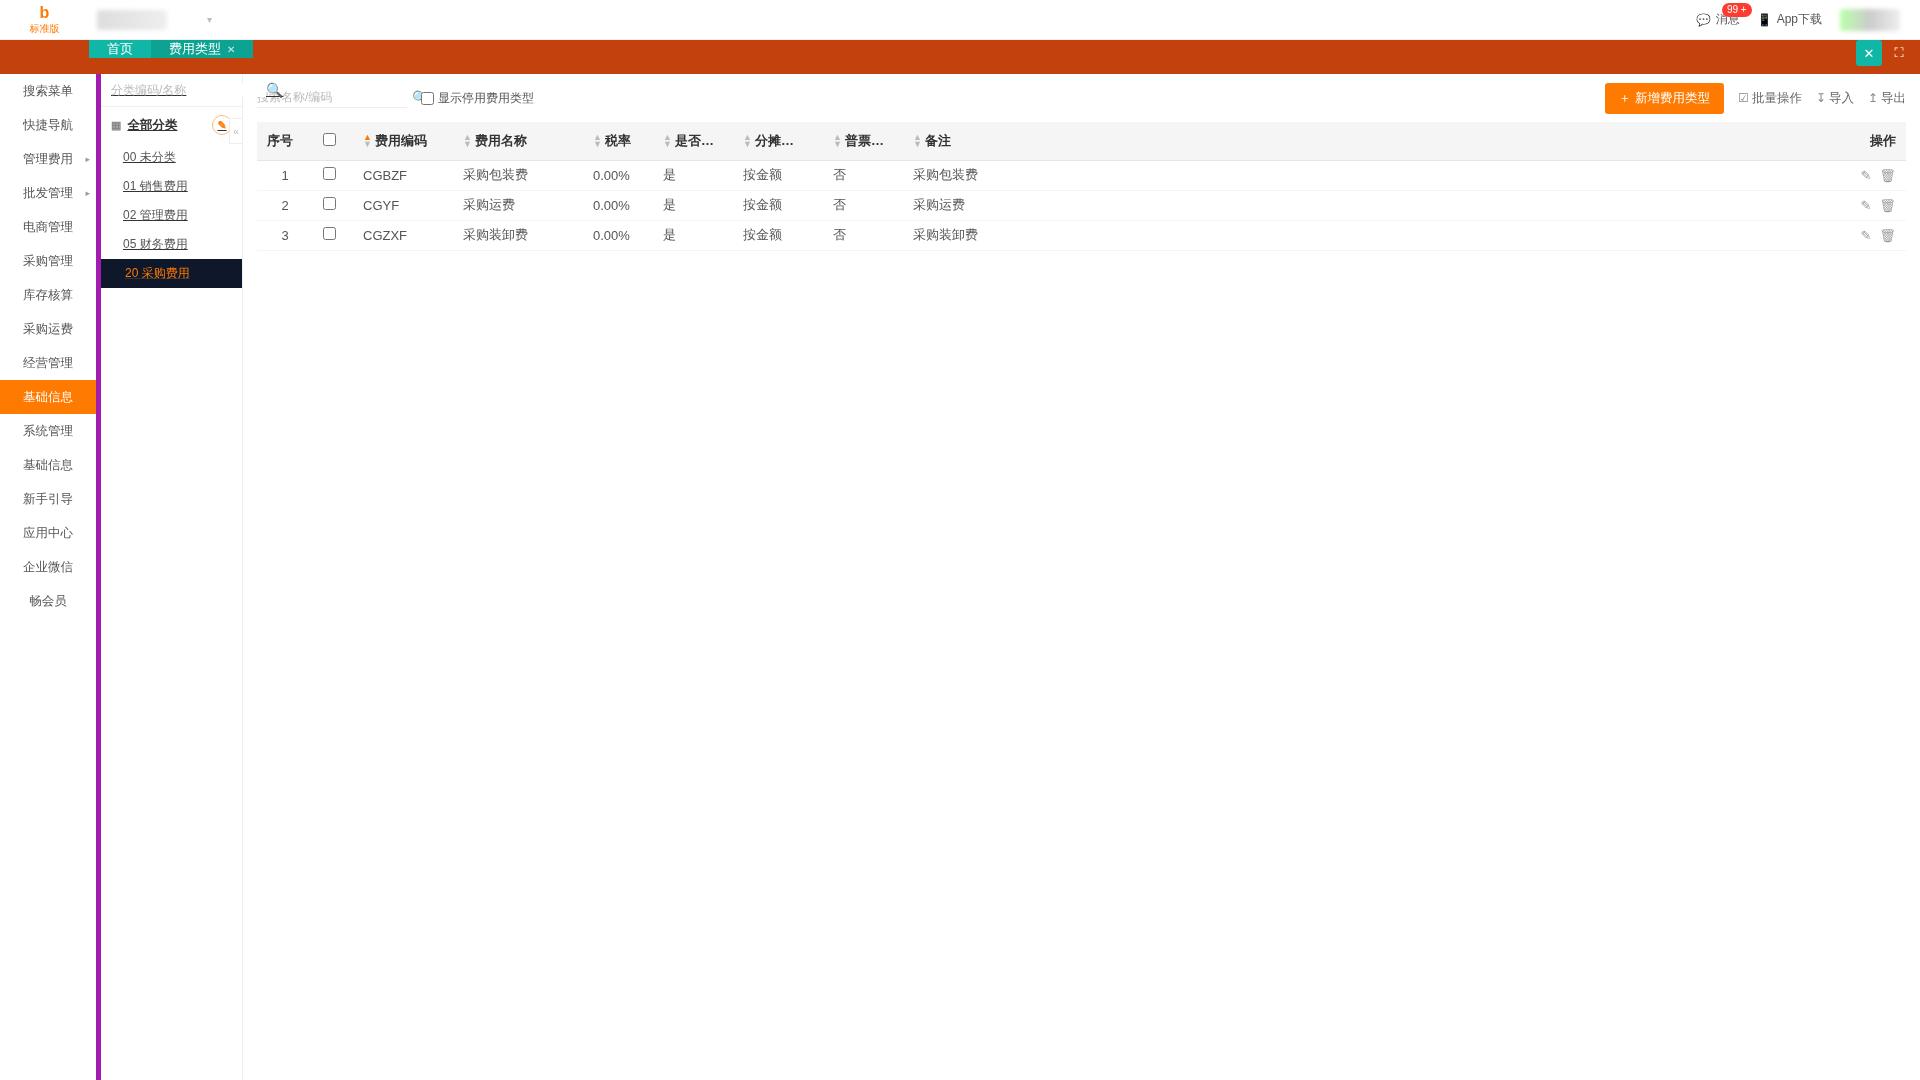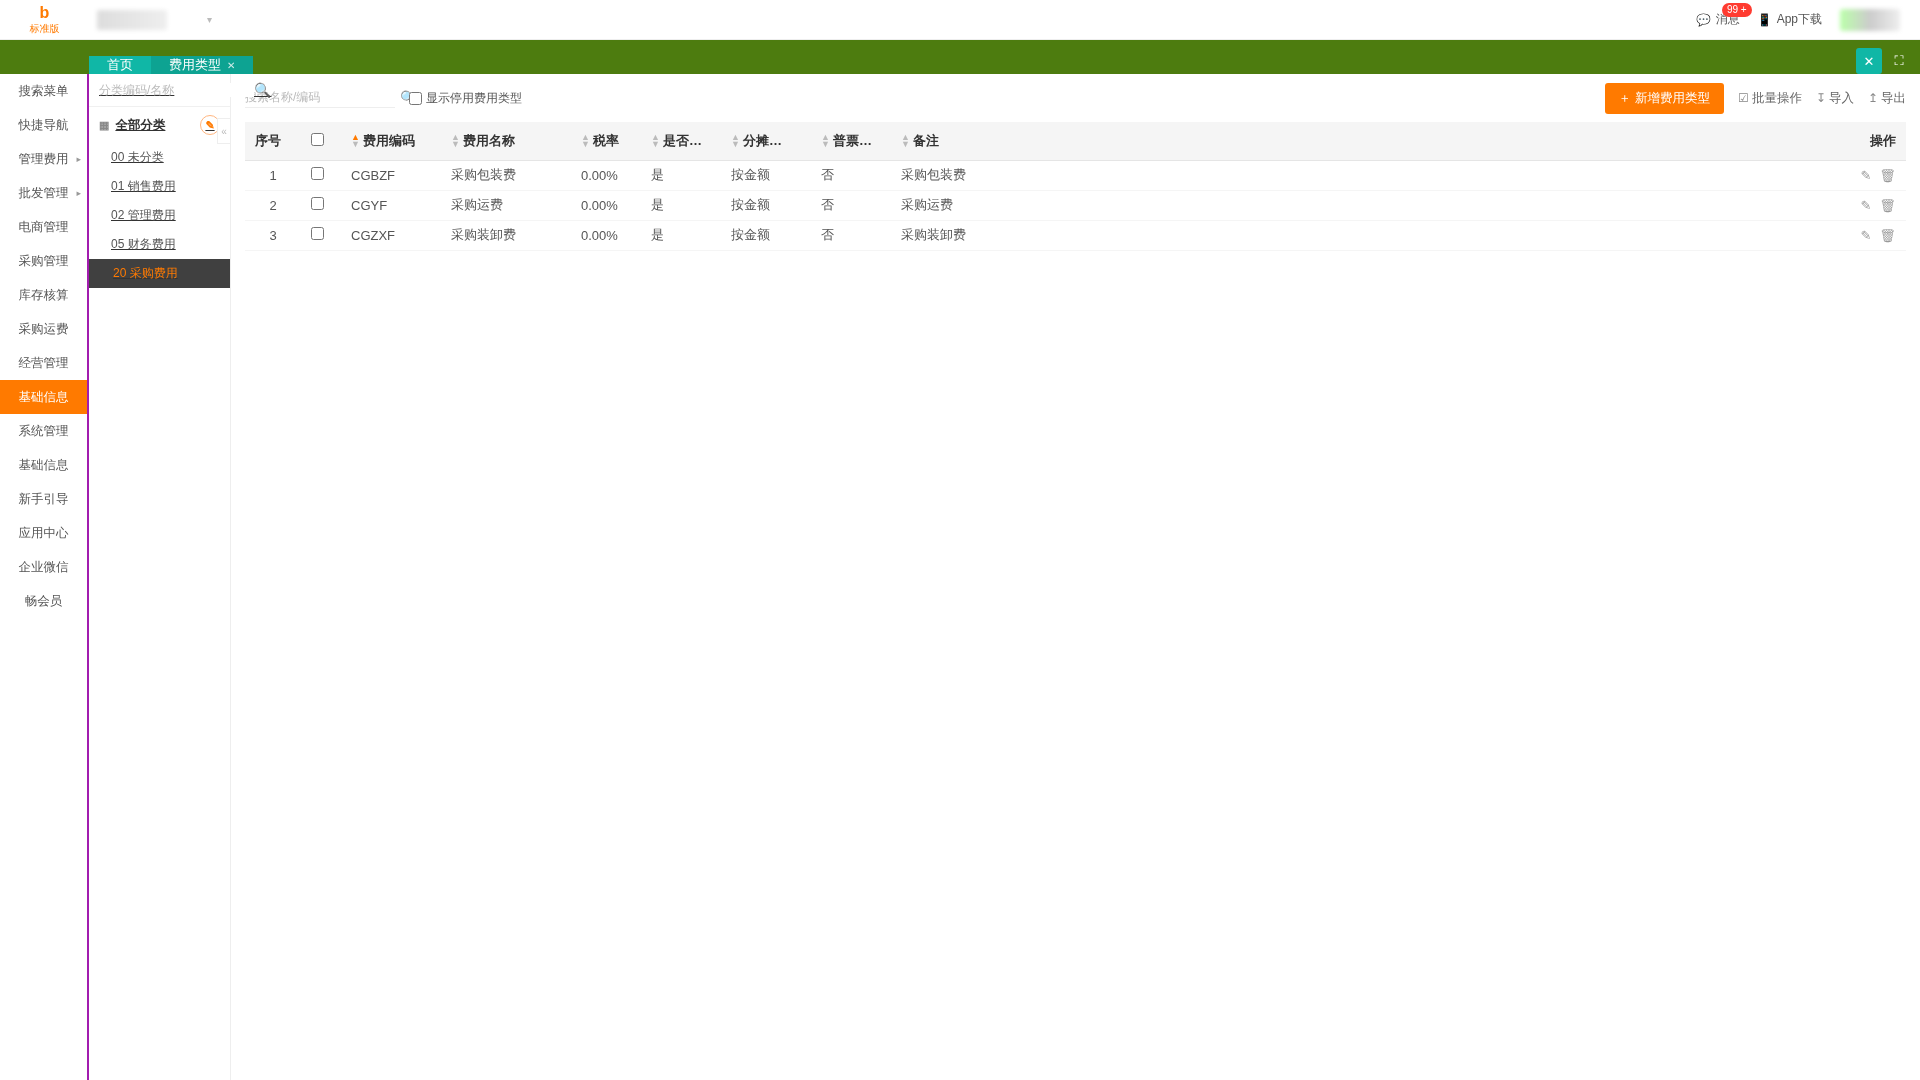--- a/index.html
+++ b/index.html
@@ -12,50 +12,50 @@
 .org-select { margin-left: 8px; display: flex; align-items: center; color: #999; font-size: 12px; }
 .org-select .blur { width: 70px; height: 20px; background: linear-gradient(90deg,#ddd,#eee); filter: blur(2px); border-radius: 2px; }
 .org-select .chev { margin-left: 40px; color: #bbb; font-size: 10px; }
 .topbar-spacer { flex: 1; }
 .topbar-right { display: flex; align-items: center; gap: 18px; padding-right: 20px; font-size: 12px; color: #555; }
 .msg-wrap { position: relative; display: flex; align-items: center; gap: 4px; }
 .badge { position: absolute; top: -8px; right: -12px; background: #ff3b30; color: #fff; border-radius: 8px; padding: 0 5px; font-size: 10px; line-height: 14px; }
 .avatar { width: 60px; height: 22px; background: linear-gradient(90deg,#bfa,#ccc,#eee); filter: blur(2px); border-radius: 3px; }
 
 
-.tabstrip { height: 34px; background: #4d7c0f; display: flex; align-items: flex-end; color: #fff; }
+.tabstrip { height: 34px; background: #c2410c; display: flex; align-items: flex-start; color: #fff; }
 .tabstrip .ls { width: 89px; }
 .tabstrip .tab { display: flex; align-items: center; padding: 0 18px; font-size: 13px; cursor: pointer; }
 .tabstrip .tab.inactive { background: #10b7a6; }
 .tabstrip .tab.active { background: #0da392; }
 .tabstrip .tab .x { margin-left: 6px; font-size: 10px; opacity: .8; }
 .tabstrip .right-tools { margin-left: auto; display: flex; align-items: center; gap: 4px; padding-right: 8px; }
 .tabstrip .rt-btn { width: 26px; height: 26px; display: flex; align-items: center; justify-content: center; cursor: pointer; border-radius: 3px; }
 .tabstrip .rt-btn.close { background: #10b7a6; }
 
 
 .main { position: absolute; top: 74px; bottom: 0; left: 0; right: 0; display: flex; }
 
 
-.leftnav { width: 89px; background: #fff; border-right: 2px solid #a21caf; overflow-y: auto; }
+.leftnav { width: 101px; background: #fff; border-right: 5px solid #a21caf; overflow-y: auto; }
 .leftnav .item { height: 34px; display: flex; align-items: center; justify-content: center; font-size: 12.5px; color: #555; cursor: pointer; position: relative; padding: 0 6px; }
 .leftnav .item.active { background: #ff7a00; color: #fff; }
 .leftnav .item .caret { position: absolute; right: 6px; font-size: 9px; color: #999; }
 
 
 .catside { width: 142px; background: #fff; border-right: 1px solid #eee; position: relative; text-decoration: underline; }
 .catside-head { padding: 8px 10px; display: flex; align-items: center; border-bottom: 1px solid #f0f0f0; }
 .catside-head input { flex: 1; border: none; outline: none; font-size: 12px; color: #333; }
 .catside-head input::placeholder { color: #bbb; }
 .catside-head .sicon { color: #ff7a00; font-size: 14px; }
 .cat-all { display: flex; align-items: center; padding: 8px 10px; font-size: 12.5px; font-weight: 600; color: #333; }
 .cat-all .grid { margin-right: 6px; color: #888; font-size: 11px; }
 .cat-all .edit-btn { margin-left: auto; width: 20px; height: 20px; border: 1px solid #ffb680; border-radius: 50%; color: #ff7a00; display: flex; align-items: center; justify-content: center; font-size: 11px; }
 .cat-item { padding: 6px 10px 6px 22px; font-size: 12px; color: #555; cursor: pointer; }
-.cat-item.sel { background: #404040; color: #ff7a00; padding-left: 24px; }
+.cat-item.sel { background: #0f172a; color: #ff7a00; padding-left: 24px; }
 .collapse-handle { position: absolute; top: 44px; right: -1px; width: 14px; height: 26px; display: flex; align-items: center; justify-content: center; color: #bbb; font-size: 10px; border: 1px solid #eee; background: #fff; cursor: pointer; }
 
 
 .content { flex: 1; display: flex; flex-direction: column; background: #fff; }
 .toolbar { height: 48px; display: flex; align-items: center; padding: 0 14px; gap: 14px; }
 .tb-search { width: 150px; display: flex; align-items: flex-start; border-bottom: 1px solid #eee; padding: 2px 0; }
 .tb-search input { flex: 1; border: none; outline: none; font-size: 12px; }
 .tb-search input::placeholder { color: #bbb; }
 .tb-search .sicon { color: #ff7a00; font-size: 13px; }
 .tb-check { display: flex; align-items: center; gap: 4px; font-size: 12px; color: #555; }

